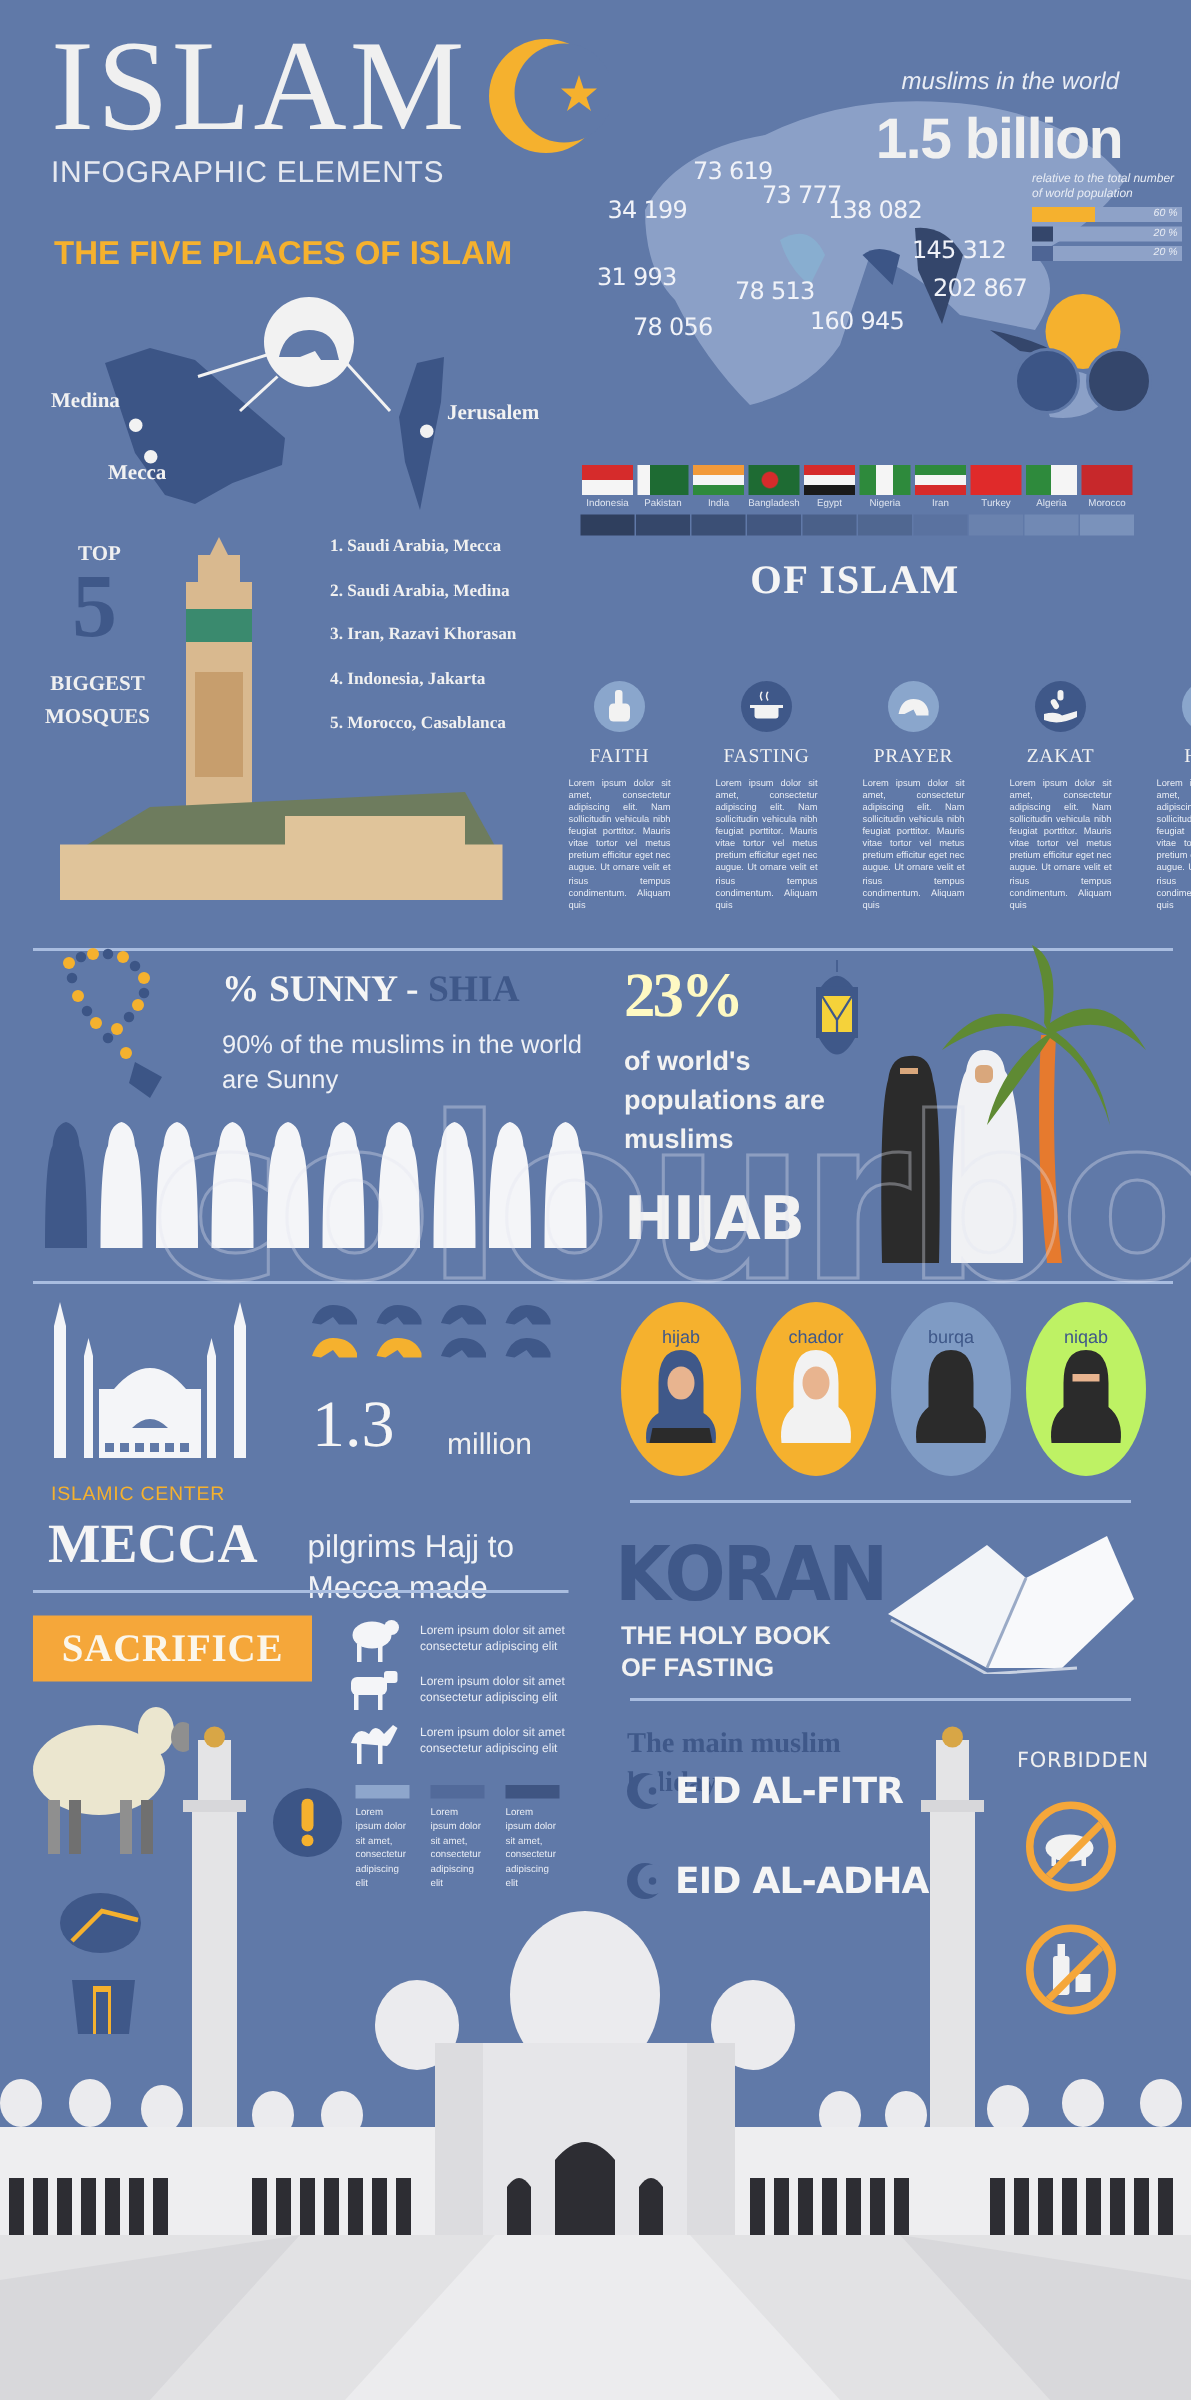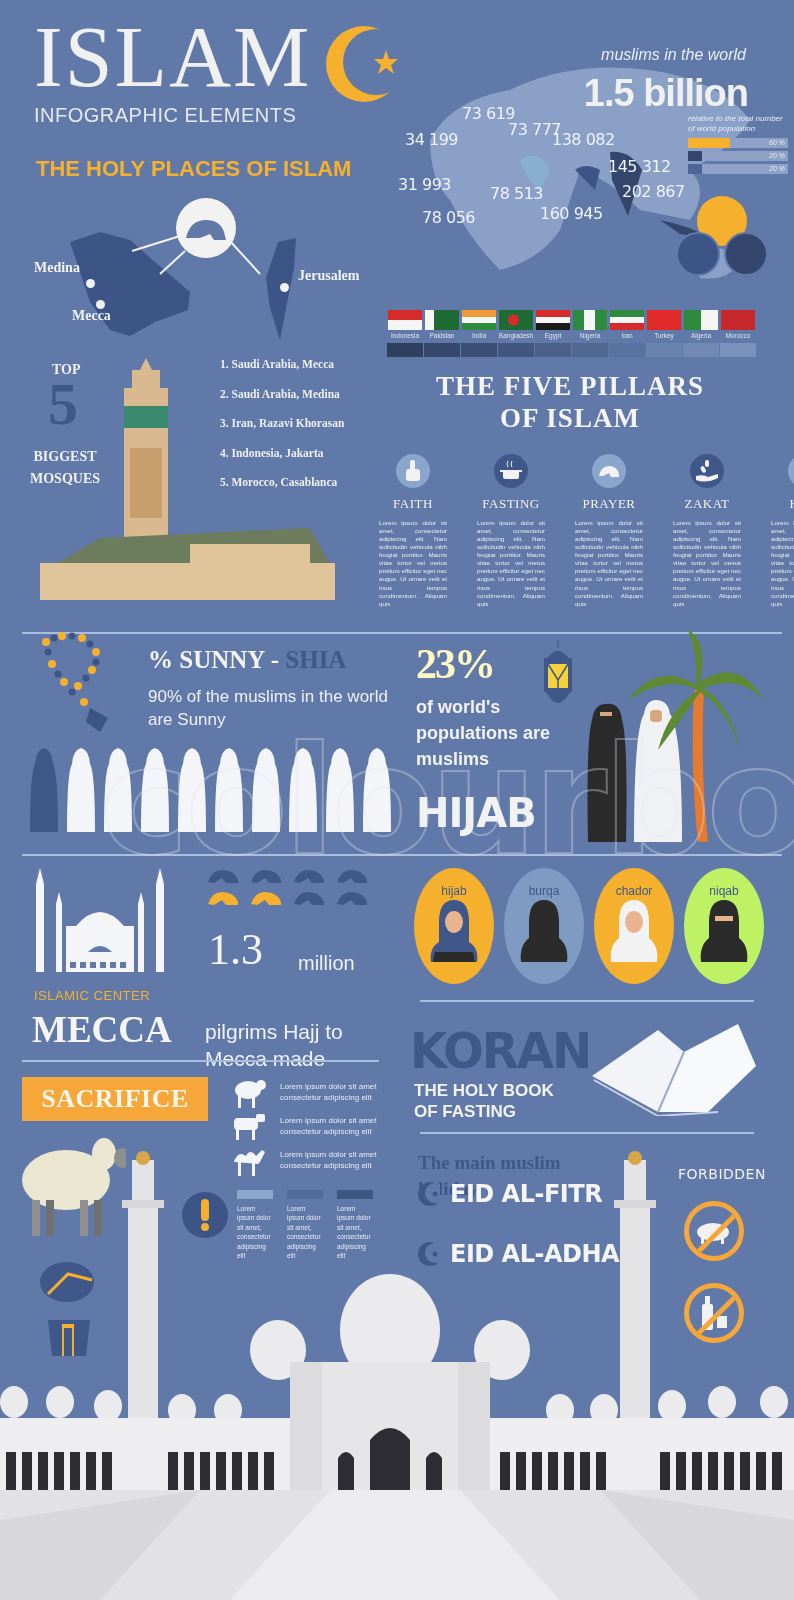--- a/index.html
+++ b/index.html
@@ -107,21 +107,21 @@
 
 <div class="abs title-main serif">ISLAM</div>
 <div class="abs title-sub">INFOGRAPHIC ELEMENTS</div>
 <div class="abs" style="left:326px;top:24px;width:80px;height:80px;">
   <svg width="80" height="80" viewBox="0 0 80 80">
     <circle cx="38" cy="40" r="38" fill="#f5b12e"></circle>
     <circle cx="50" cy="38" r="33" fill="#6079a8"></circle>
     <polygon points="60,26 63,35 72,35 65,41 68,50 60,44 52,50 55,41 48,35 57,35" fill="#f5b12e"></polygon>
   </svg>
 </div>
-<div class="abs holy-title">THE HOLY PLACES OF ISLAM</div>
+<div class="abs holy-title">THE FIVE PLACES OF ISLAM</div>
 
 <div class="abs" style="left:60px;top:232px;width:135px;height:110px;">
   <svg width="135" height="110" viewBox="0 0 135 110">
     <path d="M10 10 L40 0 L70 8 L95 30 L130 60 L128 78 L95 90 L70 104 L50 98 L30 70 L20 40 Z" fill="#3c5586"></path>
   </svg>
 </div>
 <div class="abs place-label" style="left:34px;top:260px;">Medina</div>
 <div class="dot" style="left:86px;top:279px;"></div>
 <div class="dot" style="left:96px;top:300px;"></div>
 <div class="abs place-label" style="left:72px;top:308px;">Mecca</div>
@@ -256,21 +256,20 @@
 </div>
 <ul class="abs mosque-list">
   <li>1. Saudi Arabia, Mecca</li>
   <li>2. Saudi Arabia, Medina</li>
   <li>3. Iran, Razavi Khorasan</li>
   <li>4. Indonesia, Jakarta</li>
   <li>5. Morocco, Casablanca</li>
 </ul>
 
 <div class="abs pillars-title">
-  <div>THE FIVE PILLARS</div>
   <div>OF ISLAM</div>
 </div>
 <div class="abs pillars">
   <div class="pillar">
     <div class="pillar-icon" style="background:#8aa6cc;">
       <svg width="20" height="22" viewBox="0 0 20 22">
           <rect x="7" y="0" width="5" height="12" rx="2" fill="#f2f2f2"></rect>
           <rect x="3" y="9" width="14" height="12" rx="3" fill="#f2f2f2"></rect>
         </svg>
     </div>
@@ -475,31 +474,31 @@
 
 <div class="abs veils">
   <div class="veil" style="background:#f5b12e;">
     <div class="veil-name" style="color:#3f5889;">hijab</div>
     <svg width="50" height="64" viewBox="0 0 50 64">
         <path d="M25 2 Q40 2 40 24 L40 44 Q50 50 48 64 L2 64 Q0 50 10 44 L10 24 Q10 2 25 2 Z" fill="#3f5889"></path>
         <ellipse cx="25" cy="24" rx="9" ry="11" fill="#e8b48f"></ellipse>
         <path d="M6 54 L44 54 L46 64 L4 64 Z" fill="#2b2b2b"></path>
       </svg>
   </div>
-  <div class="veil" style="background:#7f9bc4;">
-    <div class="veil-name" style="color:#3f5889;">burqa</div>
-    <svg width="50" height="64" viewBox="0 0 50 64">
-        <path d="M25 2 Q40 2 40 24 L40 40 Q50 48 48 64 L2 64 Q0 48 10 40 L10 24 Q10 2 25 2 Z" fill="#2b2b2b"></path>
-      </svg>
-  </div>
   <div class="veil" style="background:#f5b12e;">
     <div class="veil-name" style="color:#3f5889;">chador</div>
     <svg width="50" height="64" viewBox="0 0 50 64">
         <path d="M25 2 Q40 2 40 24 L40 40 Q50 48 48 64 L2 64 Q0 48 10 40 L10 24 Q10 2 25 2 Z" fill="#f2f2f2"></path>
         <ellipse cx="25" cy="24" rx="9" ry="11" fill="#e8b48f"></ellipse>
+      </svg>
+  </div>
+  <div class="veil" style="background:#7f9bc4;">
+    <div class="veil-name" style="color:#3f5889;">burqa</div>
+    <svg width="50" height="64" viewBox="0 0 50 64">
+        <path d="M25 2 Q40 2 40 24 L40 40 Q50 48 48 64 L2 64 Q0 48 10 40 L10 24 Q10 2 25 2 Z" fill="#2b2b2b"></path>
       </svg>
   </div>
   <div class="veil" style="background:#bef264;">
     <div class="veil-name" style="color:#3f5889;">niqab</div>
     <svg width="50" height="64" viewBox="0 0 50 64">
         <path d="M25 2 Q40 2 40 24 L40 40 Q50 48 48 64 L2 64 Q0 48 10 40 L10 24 Q10 2 25 2 Z" fill="#2b2b2b"></path>
         <rect x="16" y="18" width="18" height="5" fill="#e8b48f"></rect>
       </svg>
   </div>
 </div>

